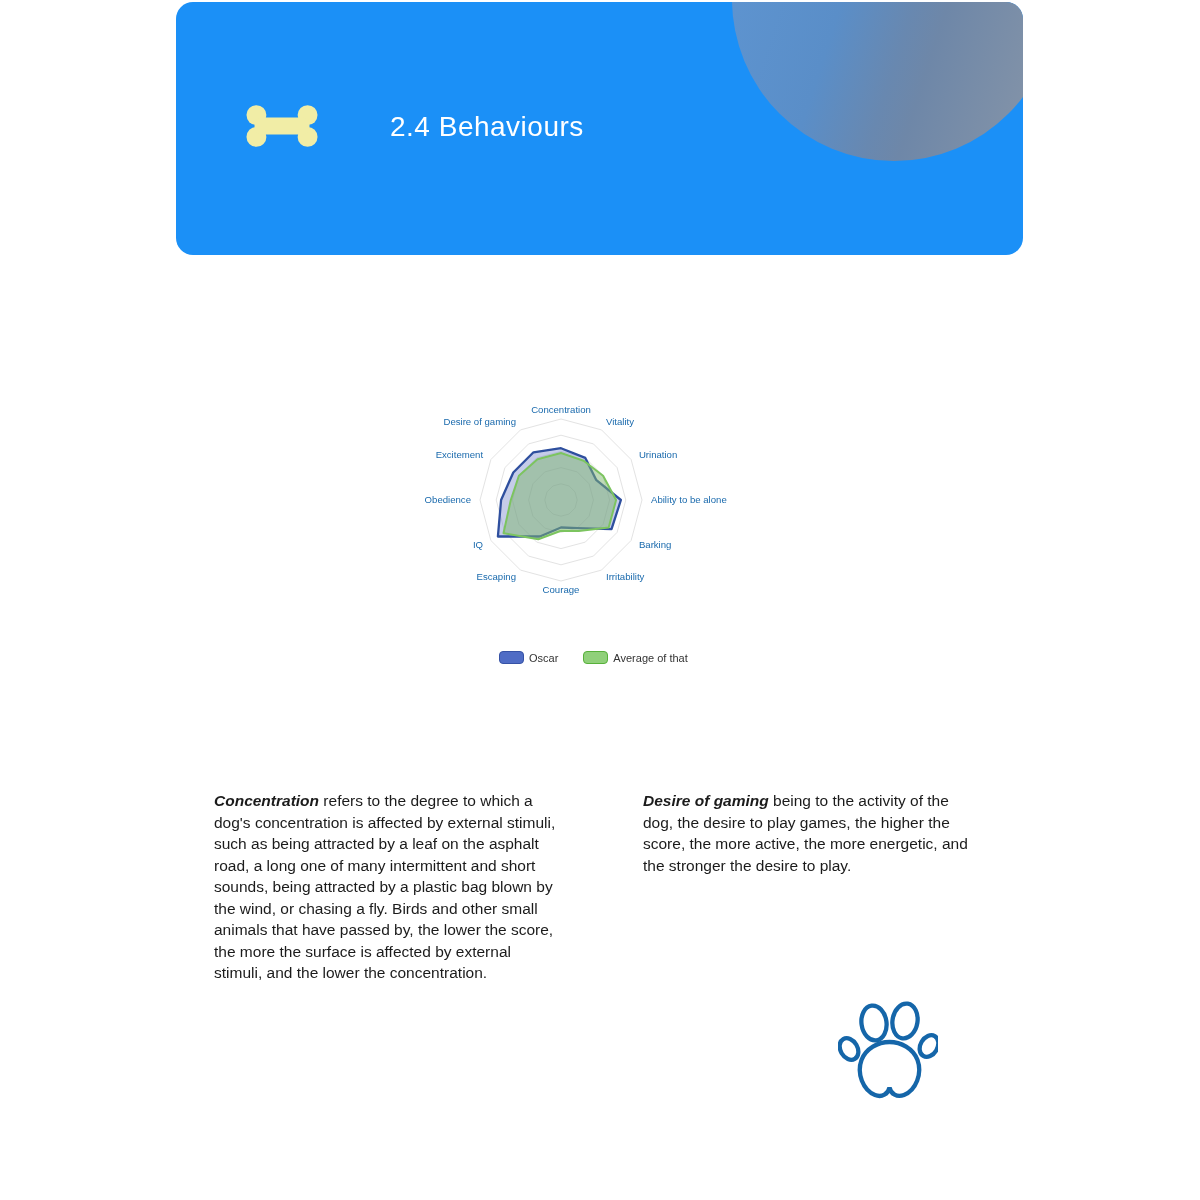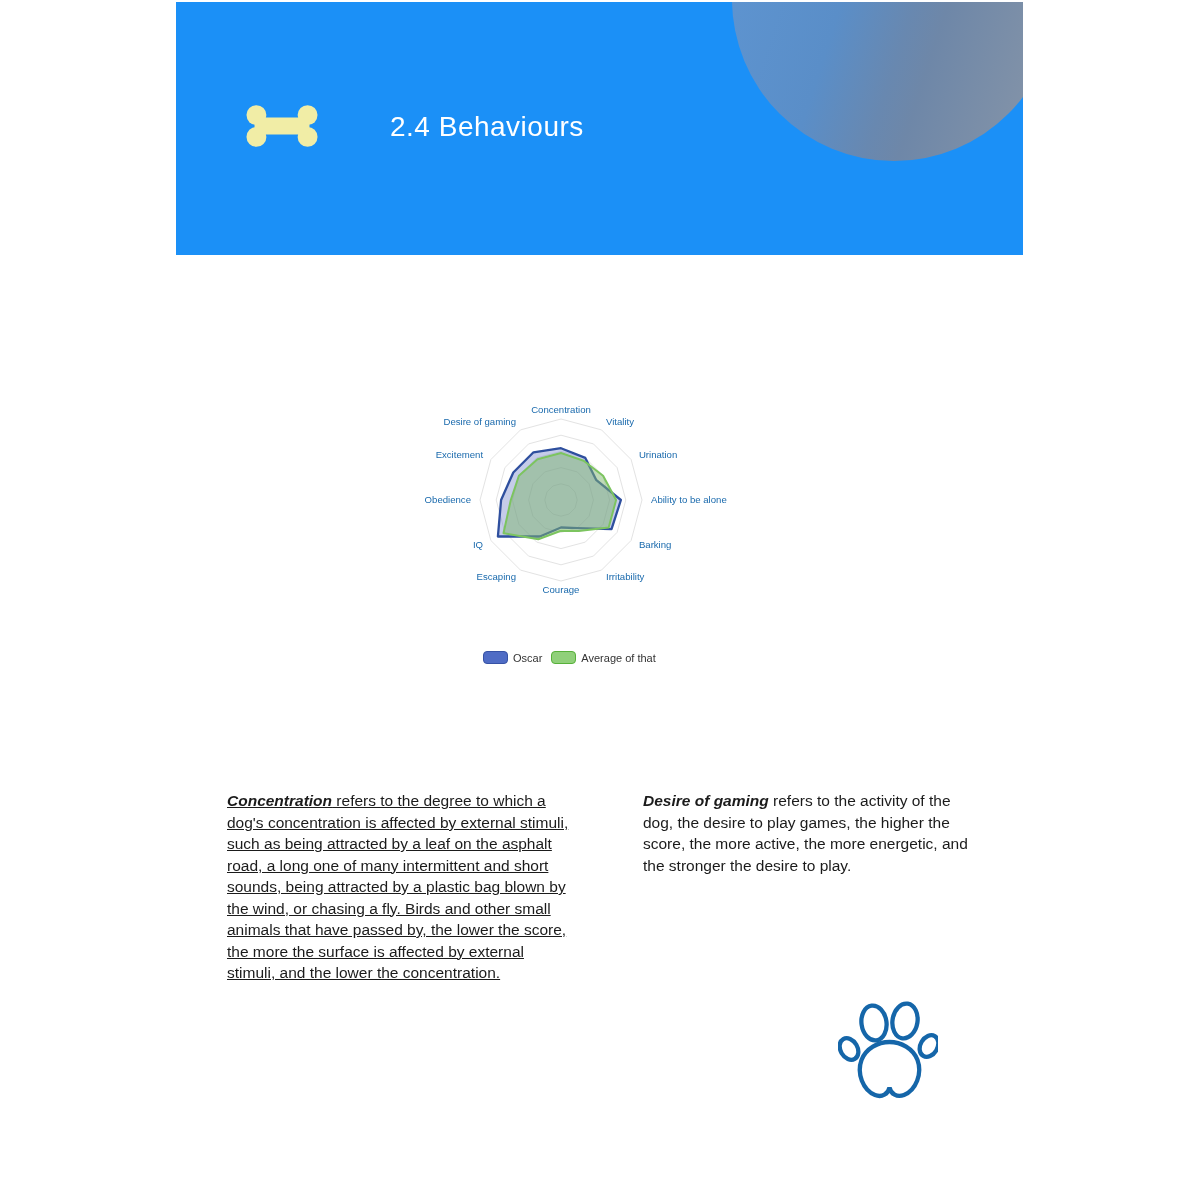--- a/index.html
+++ b/index.html
@@ -1,47 +1,47 @@
 <!DOCTYPE html>
 <html><head>
 <meta charset="utf-8">
 <style>
   html,body{margin:0;padding:0;background:#fff;}
   .page{position:relative;width:1200px;height:1200px;background:#ffffff;overflow:hidden;
         font-family:"Liberation Sans",sans-serif;}
 
   
   .banner{position:absolute;left:176px;top:2px;width:847px;height:253px;
-          background:#1b90f7;overflow:hidden;}
+          background:#1b90f7;overflow:hidden;border-radius:17px;}
   .banner-circle{position:absolute;left:556px;top:-165px;width:324px;height:324px;border-radius:50%;
           background:linear-gradient(108deg,#5f96d3 0%,#5a8ec8 38%,#6888b0 55%,#6e87a8 63%,#8a97a8 100%);}
   .banner-title{position:absolute;left:214px;top:108px;font-size:28px;line-height:34px;
           color:#ffffff;font-weight:400;letter-spacing:0.5px;}
   .bone{position:absolute;left:70px;top:102px;}
 
   
   .page-heading{position:absolute;left:230px;top:291px;font-size:30px;font-weight:700;
           color:#121212;letter-spacing:0px;}
 
   
   .radar-wrap{position:absolute;left:420px;top:398px;width:330px;height:205px;}
   .ring{fill:none;stroke:#e3e3e3;stroke-width:1;}
   .axis-label{fill:#1a6aad;font-size:9.6px;font-family:"Liberation Sans",sans-serif;}
 
   
   .legend{position:absolute;left:483px;top:651px;display:flex;align-items:center;gap:9px;
           font-size:11px;color:#333;}
-  .legend-item{display:flex;align-items:center;gap:5px;}
+  .legend-item{display:flex;align-items:center;gap:5px;margin-left:16px;}
   .swatch{display:inline-block;width:25px;height:13px;border-radius:4px;box-sizing:border-box;}
   .swatch-oscar{background:#4f6cc5;border:1.5px solid #3652a5;}
   .swatch-avg{background:#90d07a;border:1.5px solid #57b13a;}
 
   
   .col{position:absolute;top:790px;font-size:15.5px;line-height:21.5px;color:#1b1b1b;}
-  .col-1{left:227px;width:342px;text-decoration:underline;}
+  .col-1{left:214px;width:342px;}
   .col-2{left:643px;width:332px;}
   .lead{font-weight:700;font-style:italic;}
 
   
   .paw{position:absolute;left:838px;top:1000px;}
 </style>
 </head>
 <body>
 
 <div class="page">
@@ -89,21 +89,21 @@
       <span>Oscar</span>
     </span>
     <span class="legend-item">
       <span class="swatch swatch-avg"></span>
       <span>Average of that</span>
     </span>
   </div>
 
   <div class="col col-1"><span class="lead">Concentration</span><span> refers to the degree to which a dog's concentration is affected by external stimuli, such as being attracted by a leaf on the asphalt road, a long one of many intermittent and short sounds, being attracted by a plastic bag blown by the wind, or chasing a fly. Birds and other small animals that have passed by, the lower the score, the more the surface is affected by external stimuli, and the lower the concentration.</span></div>
 
-  <div class="col col-2"><span class="lead">Desire of gaming</span><span> refers to the activity of the dog, the desire to play games, the higher the score, the more active, the more energetic, and the stronger the desire to play.</span></div>
+  <div class="col col-2"><span class="lead">Desire of gaming</span><span> being to the activity of the dog, the desire to play games, the higher the score, the more active, the more energetic, and the stronger the desire to play.</span></div>
 
   <svg class="paw" width="100" height="115" viewBox="0 0 100 115">
     <g id="paw-shape" fill="none" stroke-width="4.3" stroke="#1566a9">
       <ellipse cx="36" cy="23" rx="12.5" ry="17.5" transform="rotate(-8 36 23)"></ellipse>
       <ellipse cx="67" cy="21" rx="12.5" ry="17.5" transform="rotate(9 67 21)"></ellipse>
       <ellipse cx="11" cy="49" rx="8.5" ry="11.5" transform="rotate(-30 11 49)"></ellipse>
       <ellipse cx="91" cy="46" rx="8.5" ry="11.5" transform="rotate(30 91 46)"></ellipse>
       <path d="M51.5,42 C63,42 75,48.5 79.5,60 C84.5,73.5 78,90 66,95 C59,97.8 52.8,94 51.5,87.5
                C50.2,94 44,97.8 37,95 C25,90 18.5,73.5 23.5,60 C28,48.5 40,42 51.5,42 Z"></path>
     </g>

